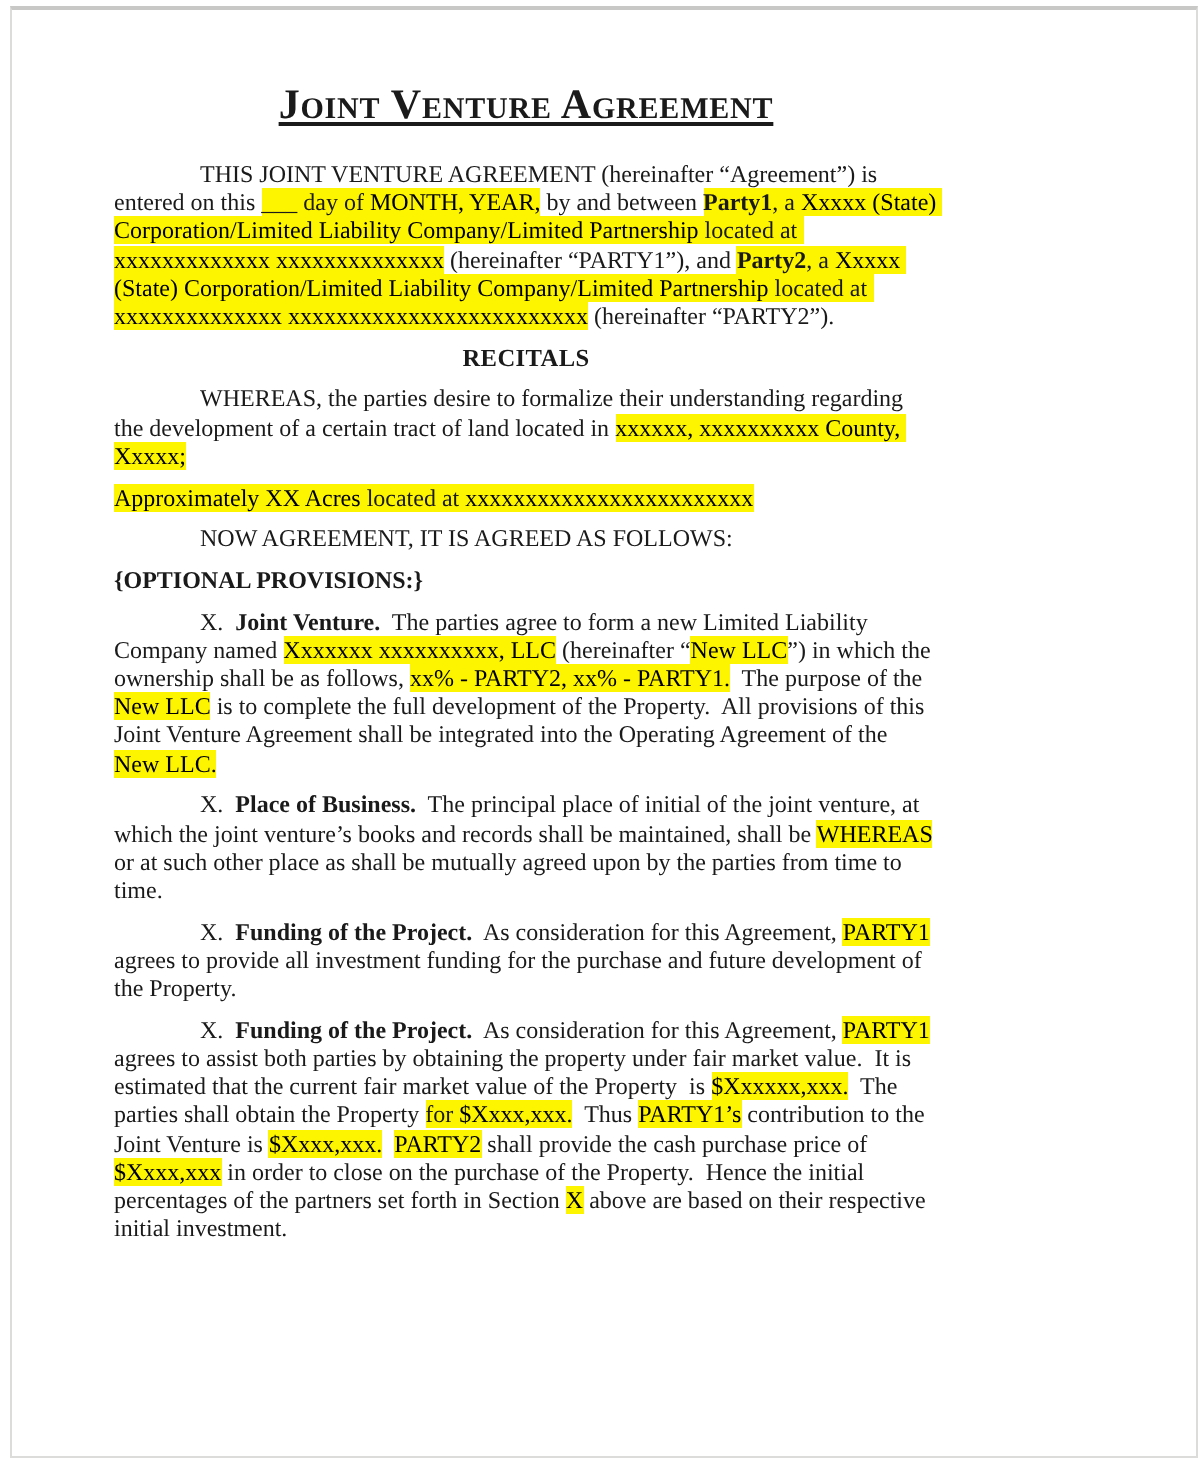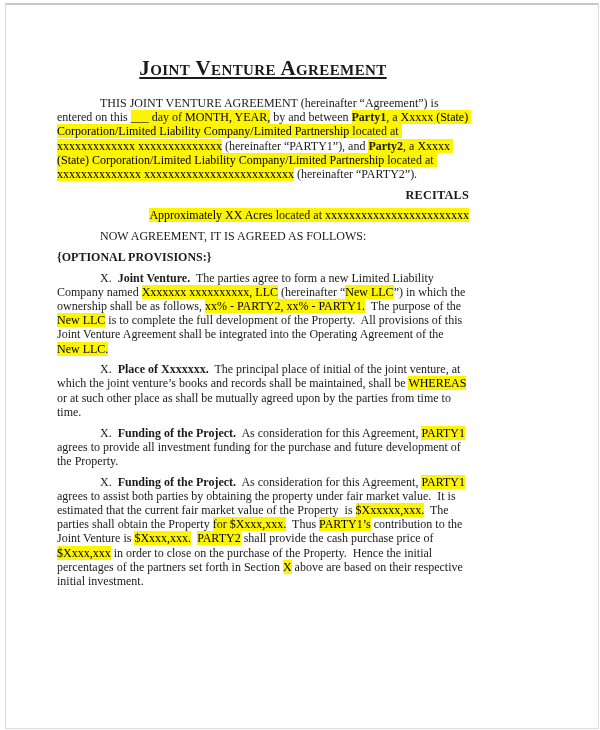--- a/index.html
+++ b/index.html
@@ -20,58 +20,59 @@
     top: 3px; left: 5px; right: 1px; bottom: 1px;
     border: 1px solid #dcdcda;
     border-top: 2px solid #c8c8c6;
     pointer-events: none;
   }
   .doc {
     position: absolute;
     top: 0; left: 0;
     width: 524px;
     box-sizing: border-box;
-    padding: 56px 55px 0 57px;
+    padding: 40px 55px 0 57px;
     font-size: 12px;
     line-height: 14.2px;
   }
   .title {
     margin: 0 0 16px 0;
     text-align: center;
     font-size: 21px;
     font-weight: bold;
     font-variant: small-caps;
     letter-spacing: 0.4px;
     line-height: 24px;
     text-decoration: underline;
   }
   .block { margin: 0 0 6.5px 0; white-space: pre-wrap; }
   .heading {
-    text-align: right;
+    text-align: center;
     font-weight: bold;
     font-size: 12.3px;
     letter-spacing: 0.2px;
   }
   .indent { text-indent: 43px; }
-  .center { text-align: right; }
+  .center { text-align: left; }
   .b  { font-weight: bold; }
   .hl { background-color: #fdf500; }
   .nv { color: #000000; }
 </style>
 </head>
 <body>
 
 <div class="page-frame"></div>
 
 <div class="doc">
   <h1 class="title">Joint Venture Agreement</h1>
   <div>
       <p class="block indent"><span>THIS JOINT VENTURE AGREEMENT (hereinafter “Agreement”) is entered on this </span><span class="hl">___ day of </span><span class="hl nv">MONTH, YEAR,</span><span> by and between </span><span class="b hl">Party1</span><span class="hl">, a </span><span class="hl nv">Xxxxx (State) Corporation/Limited Liability Company/Limited Partnership</span><span class="hl"> located at </span><span class="hl nv">xxxxxxxxxxxxx xxxxxxxxxxxxxx</span><span> (hereinafter “PARTY1”), and </span><span class="b hl">Party2</span><span class="hl">, a </span><span class="hl nv">Xxxxx (State) Corporation/Limited Liability Company/Limited Partnership</span><span class="hl"> located at </span><span class="hl nv">xxxxxxxxxxxxxx xxxxxxxxxxxxxxxxxxxxxxxxx</span><span> (hereinafter “PARTY2”).</span></p>
       <h2 class="block heading"><span>RECITALS</span></h2>
+      <p class="block indent"><span>WHEREAS, the parties desire to formalize their understanding regarding the development of a certain tract of land located in </span><span class="hl nv">xxxxxx, xxxxxxxxxx County, Xxxxx;</span></p>
       <p class="block center"><span class="hl nv">Approximately XX Acres</span><span class="hl"> located at </span><span class="hl nv">xxxxxxxxxxxxxxxxxxxxxxxx</span></p>
       <p class="block indent"><span>NOW AGREEMENT, IT IS AGREED AS FOLLOWS:</span></p>
       <p class="block"><span class="b">{OPTIONAL PROVISIONS:}</span></p>
       <p class="block indent"><span>X.  </span><span class="b">Joint Venture.</span><span>  The parties agree to form a new Limited Liability Company named </span><span class="hl nv">Xxxxxxx xxxxxxxxxx, LLC</span><span> (hereinafter “</span><span class="hl nv">New LLC</span><span>”) in which the ownership shall be as follows, </span><span class="hl nv">xx% - PARTY2, xx% - PARTY1.</span><span>  The purpose of the </span><span class="hl nv">New LLC</span><span> is to complete the full development of the Property.  All provisions of this Joint Venture Agreement shall be integrated into the Operating Agreement of the </span><span class="hl nv">New LLC.</span></p>
-      <p class="block indent"><span>X.  </span><span class="b">Place of Xxxxxxx.</span><span>  The principal place of initial of the joint venture, at which the joint venture’s books and records shall be maintained, shall be </span><span class="hl nv">WHEREAS</span><span> or at such other place as shall be mutually agreed upon by the parties from time to time.</span></p>
+      <p class="block indent"><span>X.  </span><span class="b">Place of Business.</span><span>  The principal place of initial of the joint venture, at which the joint venture’s books and records shall be maintained, shall be </span><span class="hl nv">WHEREAS</span><span> or at such other place as shall be mutually agreed upon by the parties from time to time.</span></p>
       <p class="block indent"><span>X.  </span><span class="b">Funding of the Project.</span><span>  As consideration for this Agreement, </span><span class="hl nv">PARTY1</span><span> agrees to provide all investment funding for the purchase and future development of the Property.</span></p>
       <p class="block indent"><span>X.  </span><span class="b">Funding of the Project.</span><span>  As consideration for this Agreement, </span><span class="hl nv">PARTY1</span><span> agrees to assist both parties by obtaining the property under fair market value.  It is estimated that the current fair market value of the Property  is </span><span class="hl nv">$Xxxxxx,xxx.</span><span>  The parties shall obtain the Property </span><span class="hl">for </span><span class="hl nv">$Xxxx,xxx.</span><span>  Thus </span><span class="hl nv">PARTY1’s</span><span> contribution to the Joint Venture is </span><span class="hl nv">$Xxxx,xxx.</span><span>  </span><span class="hl nv">PARTY2</span><span> shall provide the cash purchase price of </span><span class="hl nv">$Xxxx,xxx</span><span> in order to close on the purchase of the Property.  Hence the initial percentages of the partners set forth in Section </span><span class="hl nv">X</span><span> above are based on their respective initial investment.</span></p>
     </div>
 </div>
 
 </body></html>

